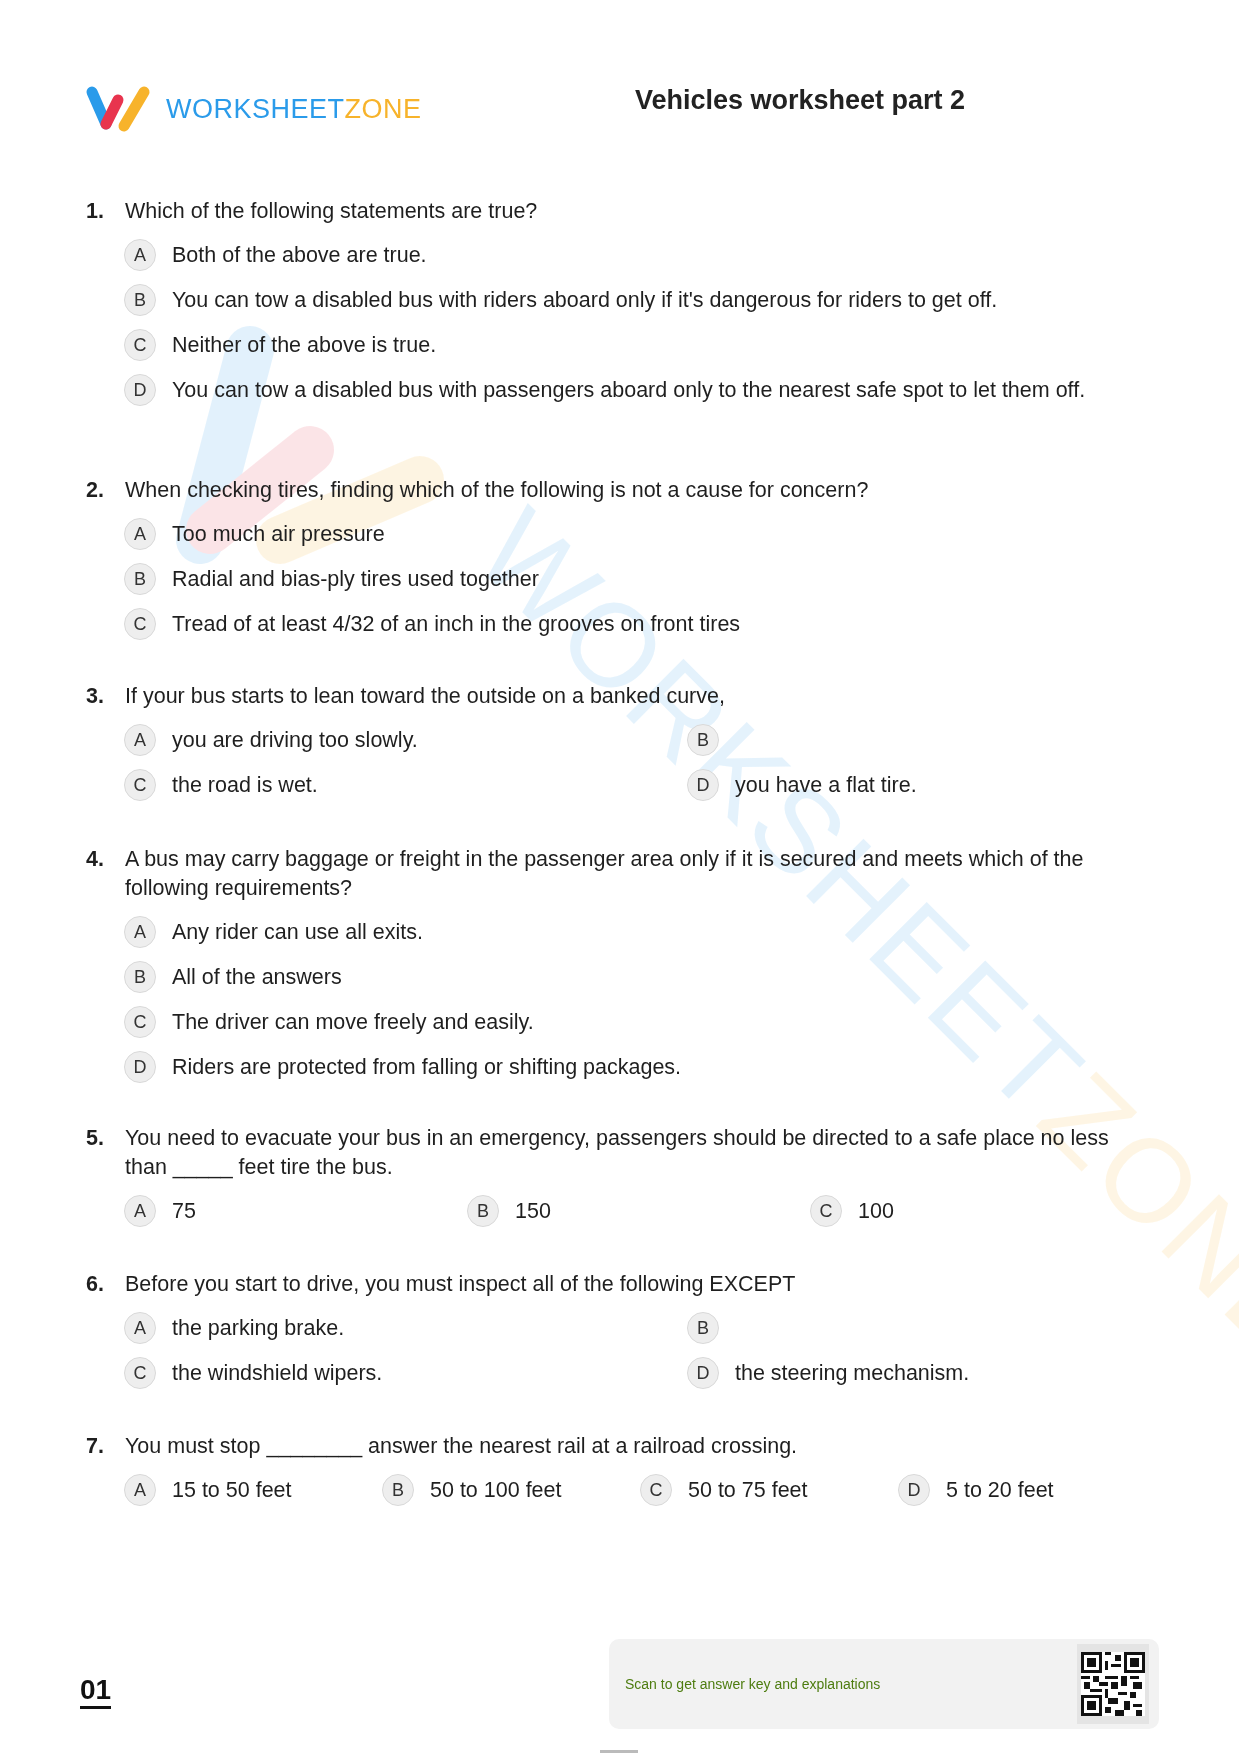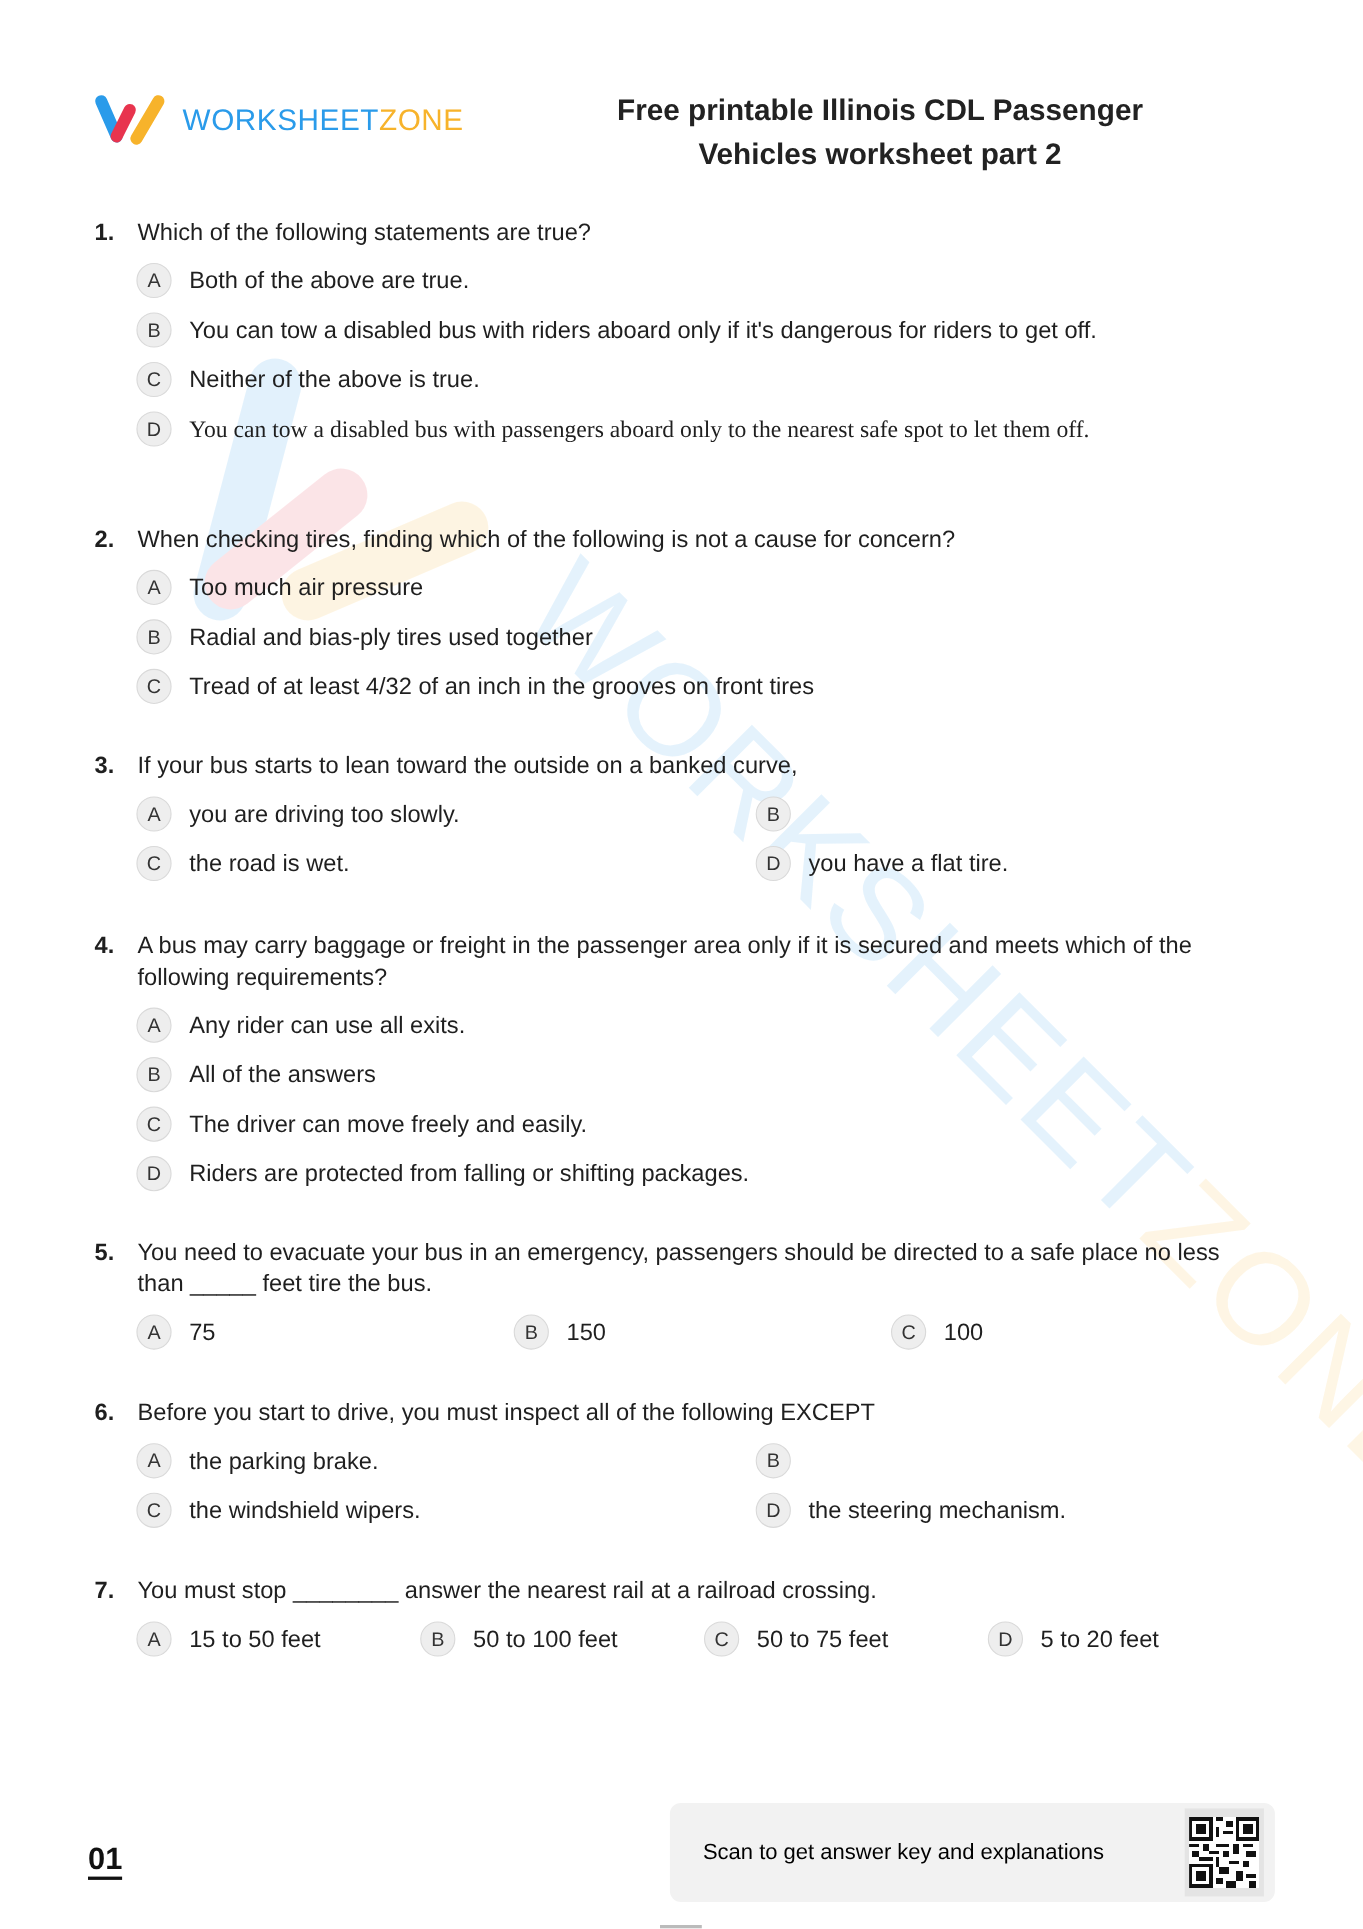--- a/index.html
+++ b/index.html
@@ -34,21 +34,21 @@
     }
     .opt-text { flex: 1; }
     .footer-page {
       position: absolute; left: 80px; top: 1676px; font-size: 28px; font-weight: bold;
       color: #111; border-bottom: 3px solid #111; line-height: 28px; padding-bottom: 2px;
     }
     .scan-box {
       position: absolute; left: 609px; top: 1639px; width: 550px; height: 90px;
       background: #f2f2f2; border-radius: 10px; display: flex; align-items: center;
     }
-    .scan-text { margin-left: 30px; font-size: 20px; color: #000000; flex: 1; }
+    .scan-text { margin-left: 16px; font-size: 14px; color: #4d7c0f; flex: 1; }
     .qr { width: 72px; height: 80px; background: #e4e4e4; margin-right: 10px; display: flex; align-items: center; justify-content: center; }
     .bottom-mark { position: absolute; left: 600px; top: 1750px; width: 38px; height: 3px; background: #bbbbbb; }
   </style>
 </head>
 <body>
 
 <svg class="watermark" viewBox="0 0 1239 1754">
   <g opacity="0.13">
     <line x1="250" y1="350" x2="200" y2="540" stroke="#2a9bea" stroke-width="48" stroke-linecap="round"></line>
     <line x1="210" y1="530" x2="310" y2="450" stroke="#e8344e" stroke-width="48" stroke-linecap="round"></line>
@@ -63,21 +63,20 @@
   <svg viewBox="0 0 68 50">
     <line x1="8" y1="8" x2="22" y2="40" stroke="#2a9bea" stroke-width="11" stroke-linecap="round"></line>
     <line x1="22" y1="40" x2="34" y2="16" stroke="#e8344e" stroke-width="11" stroke-linecap="round"></line>
     <line x1="40" y1="42" x2="60" y2="8" stroke="#f7b32b" stroke-width="11" stroke-linecap="round"></line>
   </svg>
   <div class="logo-text">
     <span class="w">WORKSHEET</span><span class="z">ZONE</span>
   </div>
 </div>
 <div class="title">
-  <div>Free printable Illinois CDL Passenger</div>
   <div>Vehicles worksheet part 2</div>
 </div>
 
 <div class="q" style="top:197px;">
   <div class="q-head">
       <span class="q-num">1.</span>
       <span class="q-text">Which of the following statements are true?</span>
     </div>
   <div class="opts">
     <div class="opt">
@@ -87,21 +86,21 @@
     <div class="opt">
         <span class="letter">B</span>
         <span class="opt-text">You can tow a disabled bus with riders aboard only if it's dangerous for riders to get off.</span>
       </div>
     <div class="opt">
         <span class="letter">C</span>
         <span class="opt-text">Neither of the above is true.</span>
       </div>
     <div class="opt">
         <span class="letter">D</span>
-        <span class="opt-text" style="max-width:960px;font-family:Liberation Serif, serif;">You can tow a disabled bus with passengers aboard only to the nearest safe spot to let them off.</span>
+        <span class="opt-text" style="max-width:960px;">You can tow a disabled bus with passengers aboard only to the nearest safe spot to let them off.</span>
       </div>
   </div>
 </div>
 
 <div class="q" style="top:476px;">
   <div class="q-head">
       <span class="q-num">2.</span>
       <span class="q-text">When checking tires, finding which of the following is not a cause for concern?</span>
     </div>
   <div class="opts">

